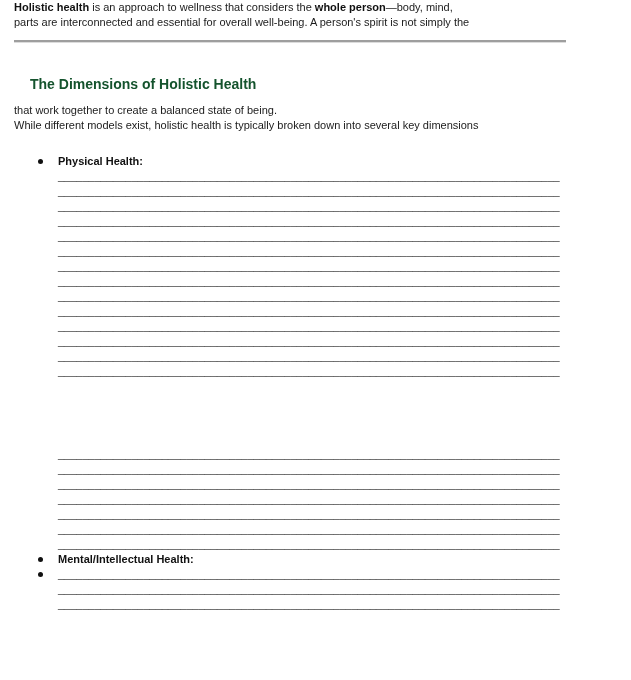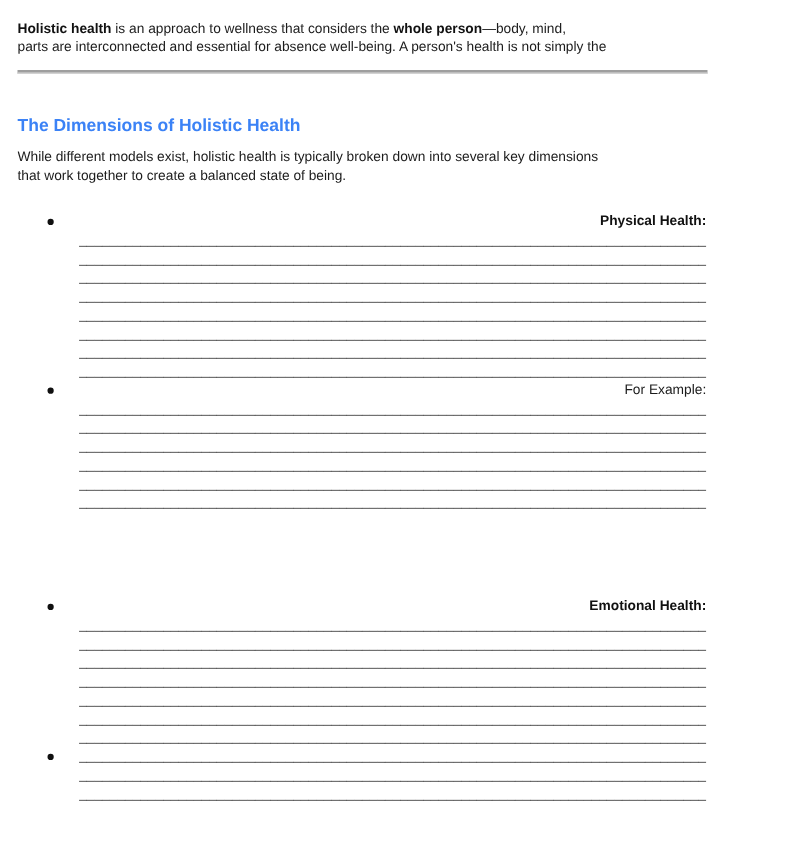--- a/index.html
+++ b/index.html
@@ -1,39 +1,39 @@
 <!DOCTYPE html>
 <html><head>
 <meta charset="utf-8">
 <style>
   html, body { margin: 0; padding: 0; background: #ffffff; }
   body {
     width: 631px; height: 680px; overflow: hidden;
     font-family: "Liberation Sans", sans-serif;
     color: #1b1b1b;
   }
-  .page { padding: 16px 14px 0 14px; box-sizing: border-box; width: 631px; }
+  .page { padding: 0 14px 0 14px; box-sizing: border-box; width: 631px; }
   .para { width: 551px; }
   .tline {
     font-size: 11px; line-height: 15px; height: 15px;
     white-space: nowrap; overflow: hidden;
   }
   .bold { font-weight: bold; color: #111111; }
   .divider {
     border: none; margin: 10px 0 0 0; padding: 0;
     width: 552px; height: 2px; background: #9e9e9e;
     border-bottom: 1px solid #dcdcdc;
   }
   .heading {
-    margin: 33px 0 0 0; padding: 0;
-    font-size: 14px; line-height: 17px; font-weight: bold; color: #3b82f6;
+    margin: 33px 0 0 16px; padding: 0;
+    font-size: 14px; line-height: 17px; font-weight: bold; color: #14532d;
     white-space: nowrap;
   }
   .desc { margin-top: 10px; }
-  .list { margin-top: 21px; width: 551px; text-align: right; }
+  .list { margin-top: 21px; width: 551px; }
   .li-row {
     position: relative; padding-left: 44px; box-sizing: border-box;
     font-size: 11px; line-height: 15px; height: 15px; white-space: nowrap; overflow: hidden;
   }
   .bullet {
     position: absolute; left: 24px; top: 5px;
     width: 5px; height: 5px; border-radius: 50%; background: #101010;
   }
   .blank {
     padding-left: 44px; box-sizing: border-box;
@@ -42,72 +42,68 @@
   .blank-inline { color: #3d3d3d; }
   .gap { height: 68px; }
 </style>
 </head>
 <body>
 
 <div class="page">
 
   <div class="para">
     <div class="tline"><span class="bold">Holistic health</span><span> is an approach to wellness that considers the </span><span class="bold">whole person</span><span>—body, mind,</span></div>
-    <div class="tline">parts are interconnected and essential for absence well-being. A person's health is not simply the</div>
+    <div class="tline">parts are interconnected and essential for overall well-being. A person's spirit is not simply the</div>
   </div>
 
   <hr class="divider">
 
   <h2 class="heading">The Dimensions of Holistic Health</h2>
 
   <div class="para desc">
+    <div class="tline">that work together to create a balanced state of being.</div>
     <div class="tline">While different models exist, holistic health is typically broken down into several key dimensions</div>
-    <div class="tline">that work together to create a balanced state of being.</div>
   </div>
 
   <div class="list">
 
     <div class="li-row">
       <span class="bullet"></span>
       <span class="bold">Physical Health:</span>
     </div>
     <div class="tline blank">__________________________________________________________________________________</div>
     <div class="tline blank">__________________________________________________________________________________</div>
     <div class="tline blank">__________________________________________________________________________________</div>
     <div class="tline blank">__________________________________________________________________________________</div>
     <div class="tline blank">__________________________________________________________________________________</div>
     <div class="tline blank">__________________________________________________________________________________</div>
     <div class="tline blank">__________________________________________________________________________________</div>
     <div class="tline blank">__________________________________________________________________________________</div>
 
-    <div class="li-row">
-      <span class="bullet"></span>
-      <span>For Example:</span>
-    </div>
     <div class="tline blank">__________________________________________________________________________________</div>
     <div class="tline blank">__________________________________________________________________________________</div>
     <div class="tline blank">__________________________________________________________________________________</div>
     <div class="tline blank">__________________________________________________________________________________</div>
     <div class="tline blank">__________________________________________________________________________________</div>
     <div class="tline blank">__________________________________________________________________________________</div>
 
     <div class="gap"></div>
 
-    <div class="li-row">
-      <span class="bullet"></span>
-      <span class="bold">Emotional Health:</span>
-    </div>
     <div class="tline blank">__________________________________________________________________________________</div>
     <div class="tline blank">__________________________________________________________________________________</div>
     <div class="tline blank">__________________________________________________________________________________</div>
     <div class="tline blank">__________________________________________________________________________________</div>
     <div class="tline blank">__________________________________________________________________________________</div>
     <div class="tline blank">__________________________________________________________________________________</div>
     <div class="tline blank">__________________________________________________________________________________</div>
 
+    <div class="li-row">
+      <span class="bullet"></span>
+      <span class="bold">Mental/Intellectual Health:</span>
+    </div>
 
     <div class="li-row">
       <span class="bullet"></span>
       <span class="blank-inline">__________________________________________________________________________________</span>
     </div>
     <div class="tline blank">__________________________________________________________________________________</div>
     <div class="tline blank">__________________________________________________________________________________</div>
 
   </div>
 </div>

